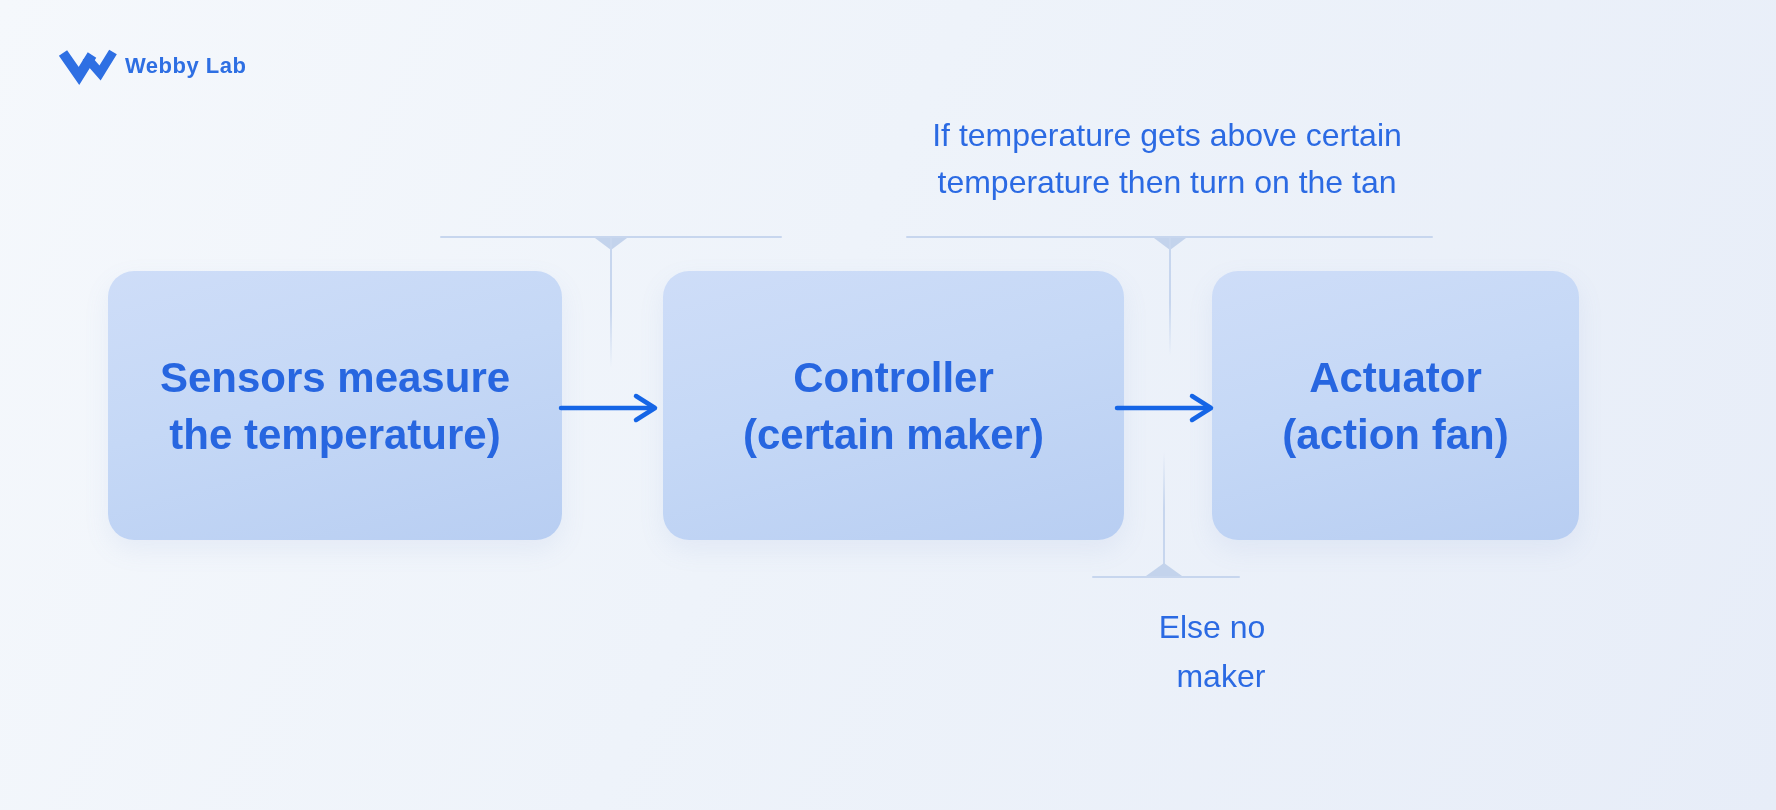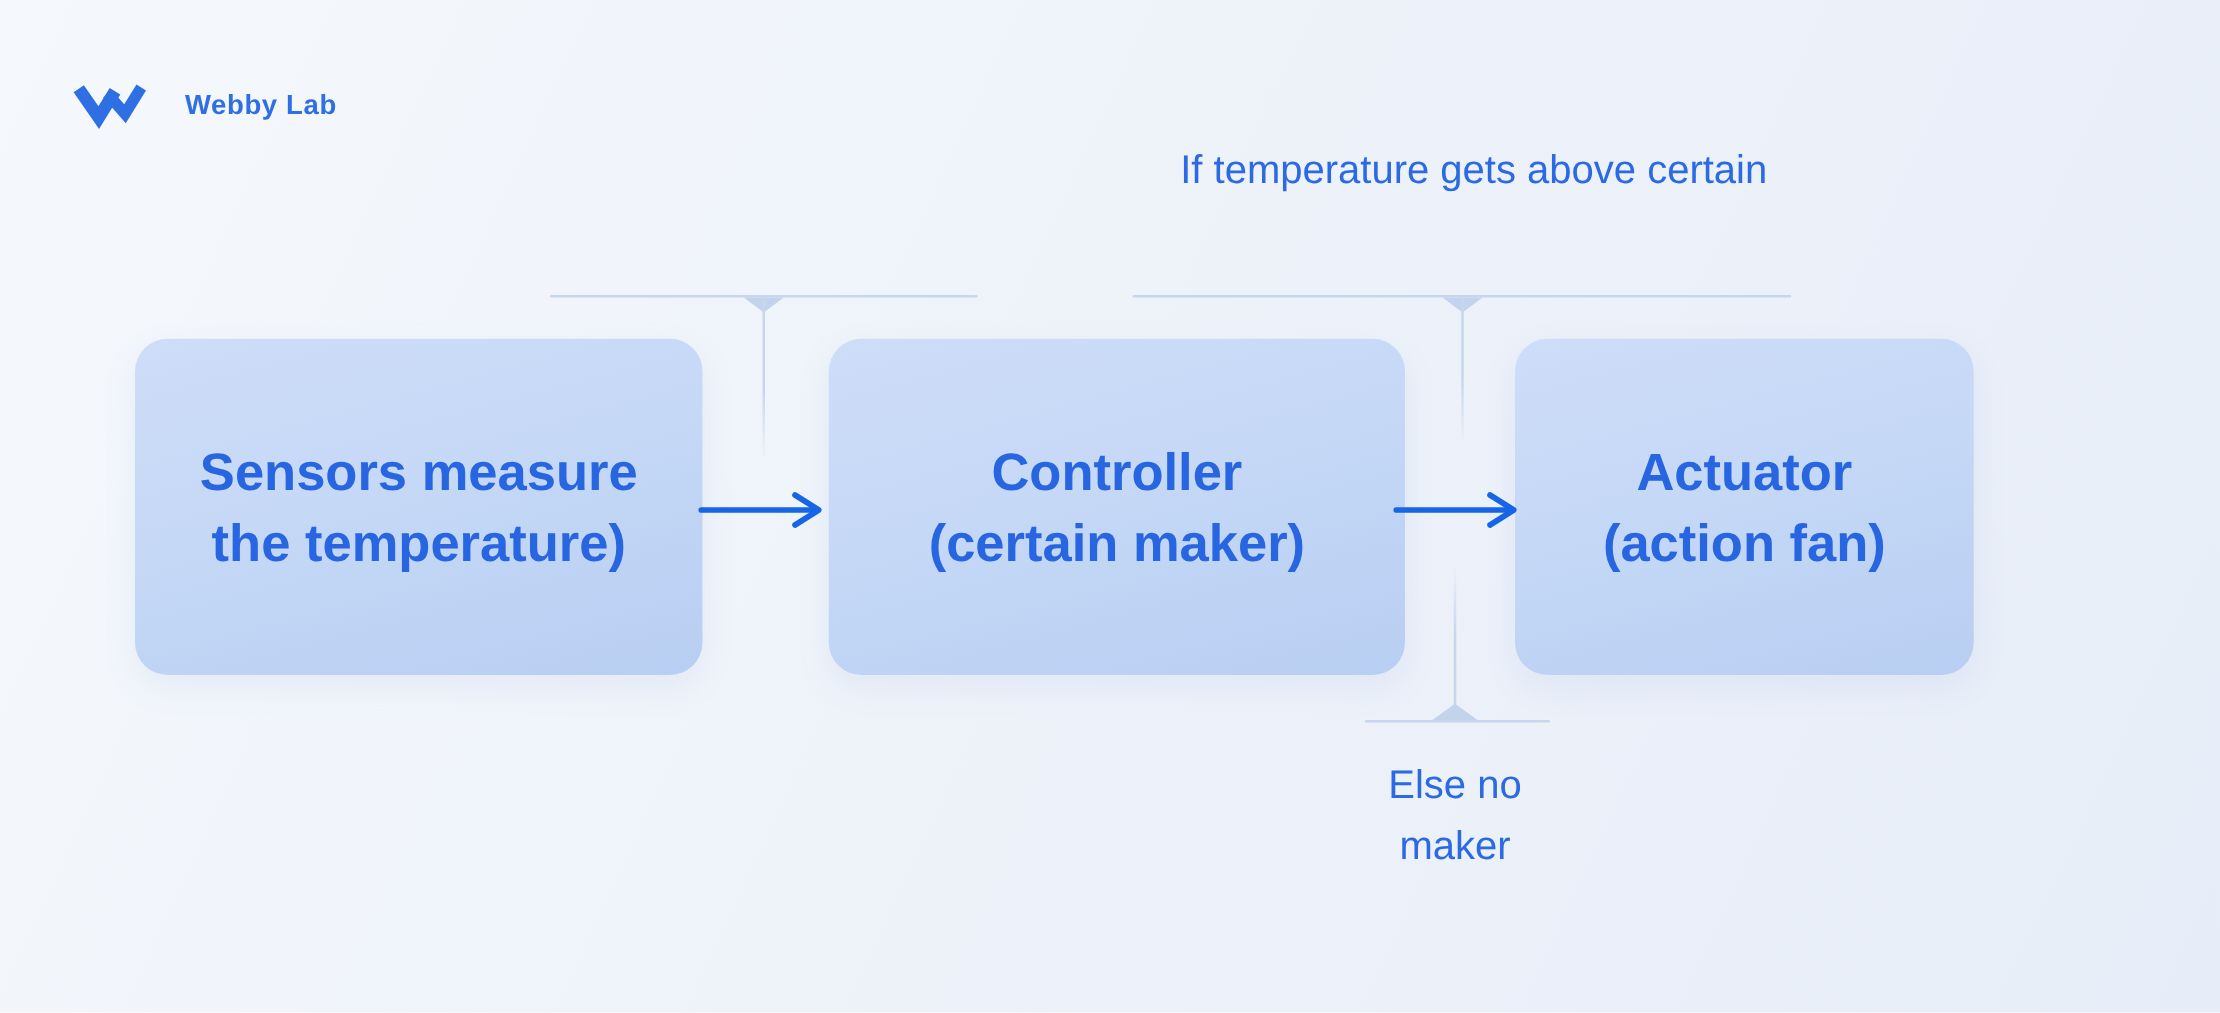--- a/index.html
+++ b/index.html
@@ -4,29 +4,29 @@
 <style>
   html,body{margin:0;padding:0;}
   .stage{
     position:relative;
     width:1776px;height:810px;
     overflow:hidden;
     font-family:"Liberation Sans", sans-serif;
     background:linear-gradient(115deg,#F5F8FC 0%,#EEF3FA 45%,#E7EDF8 100%);
   }
   
-  .logo{position:absolute;left:56px;top:64px;display:flex;align-items:center;gap:30px;}
+  .logo{position:absolute;left:56px;top:46px;display:flex;align-items:center;gap:7px;}
   .logo svg{display:block;}
   .brand-name{font-size:22px;font-weight:bold;color:#2E6FE3;letter-spacing:.5px;}
   
   .note{position:absolute;color:#2B6AE3;font-size:32px;font-weight:500;
         line-height:47px;text-align:center;transform:translateX(-50%);white-space:nowrap;}
   .note-1{left:611px;top:112px;}
-  .note-2{left:1167px;top:112px;margin-left:12px;}
-  .note-else{left:1164px;top:603px;line-height:49px;}
+  .note-2{left:1167px;top:112px;}
+  .note-else{left:1212px;top:603px;line-height:49px;text-align:right;}
   
   .bk-h{position:absolute;height:2px;background:#C7D6EE;border-radius:1px;}
   .bk-v{position:absolute;width:2px;}
   .bk-v.fade-down{background:linear-gradient(180deg,#C7D6EE 0%,#C7D6EE 55%,rgba(199,214,238,0) 100%);}
   .bk-v.fade-up{background:linear-gradient(0deg,#C7D6EE 0%,#C7D6EE 55%,rgba(199,214,238,0) 100%);}
   .bk-fillet-down{position:absolute;width:0;height:0;
       border-left:16px solid transparent;border-right:16px solid transparent;
       border-top:12px solid #C3D3EC;}
   .bk-fillet-up{position:absolute;width:0;height:0;
       border-left:18px solid transparent;border-right:18px solid transparent;
@@ -55,20 +55,21 @@
     <svg width="62" height="40" viewBox="0 0 62 40">
       <polyline points="7,7 23,30 36,9" fill="none" stroke="#2E6FE3" stroke-width="10" stroke-linecap="butt" stroke-linejoin="miter"></polyline>
       <polyline points="30,11 44,27 57,6" fill="none" stroke="#2E6FE3" stroke-width="9" stroke-linecap="butt" stroke-linejoin="miter"></polyline>
     </svg>
     <span class="brand-name">Webby Lab</span>
   </div>
 
 
   <div class="note note-2">
     <div>If temperature gets above certain</div>
+    <div>temperature then turn on the tan</div>
   </div>
 
   <div>
     <div class="bk-h" style="left:440px;top:236px;width:342px;"></div>
     <div class="bk-fillet-down" style="left:595px;top:238px;"></div>
     <div class="bk-v fade-down" style="left:610px;top:238px;height:130px;"></div>
   </div>
 
   <div>
     <div class="bk-h" style="left:906px;top:236px;width:527px;"></div>

